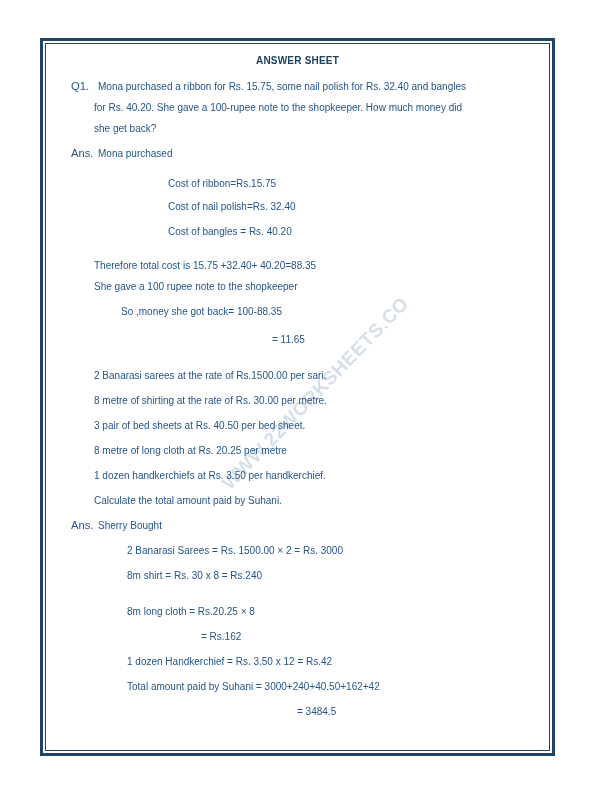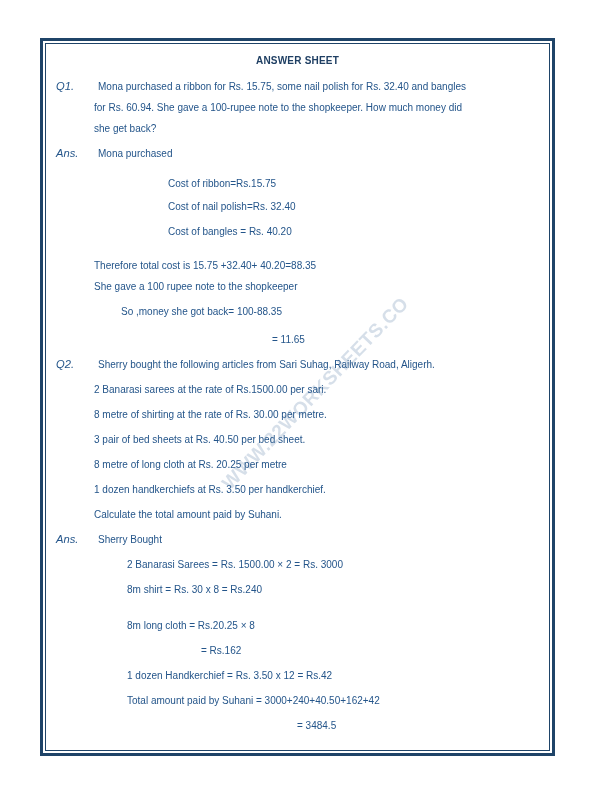--- a/index.html
+++ b/index.html
@@ -60,26 +60,25 @@
     margin-bottom: 0;
   }
   .row {
     position: relative;
     color: #24558a;
     font-size: 10px;
     line-height: 14px;
   }
   .qlabel {
     position: absolute;
-    left: 10px;
+    left: 25px;
     top: 0;
     width: 34px;
     color: #24558a;
     font-size: 11.2px;
-    font-style: italic;
   }
   
   .i-q   { margin-left: 52px; }   
   .i-c   { margin-left: 48px; }   
   .i-l2  { margin-left: 81px; }   
   .i-l3  { margin-left: 122px; }  
   .i-l4  { margin-left: 75px; }   
   .i-l5  { margin-left: 155px; }  
   .i-l6  { margin-left: 226px; }  
   .i-l7  { margin-left: 251px; }  
@@ -104,21 +103,21 @@
   <div id="content">
 
     <div class="sheet-title">ANSWER SHEET</div>
 
     <div class="sp-14"></div>
 
     <div class="block">
       <span class="qlabel">Q1.</span>
       <div class="row i-q">Mona purchased a ribbon for Rs. 15.75, some nail polish for Rs. 32.40 and bangles</div>
       <div class="sp-7"></div>
-      <div class="row i-c">for Rs. 60.94. She gave a 100-rupee note to the shopkeeper.  How much money did</div>
+      <div class="row i-c">for Rs. 40.20. She gave a 100-rupee note to the shopkeeper.  How much money did</div>
       <div class="sp-7"></div>
       <div class="row i-c">she get back?</div>
     </div>
 
     <div class="sp-11"></div>
 
     <div class="block">
       <span class="qlabel">Ans.</span>
       <div class="row i-q">Mona purchased</div>
     </div>
@@ -134,24 +133,20 @@
     <div class="row i-c">Therefore total cost is 15.75 +32.40+ 40.20=88.35</div>
     <div class="sp-7"></div>
     <div class="row i-c">She gave a 100 rupee note to the shopkeeper</div>
     <div class="sp-11"></div>
     <div class="row i-l4">So ,money she got back= 100-88.35</div>
     <div class="sp-14"></div>
     <div class="row i-l6">= 11.65</div>
 
     <div class="sp-11"></div>
 
-    <div class="block">
-      <span class="qlabel">Q2.</span>
-      <div class="row i-q">Sherry bought the following articles from Sari Suhag, Railway Road,  Aligerh.</div>
-    </div>
     <div class="sp-11"></div>
     <div class="row i-c">2 Banarasi sarees at the rate of Rs.1500.00 per sari.</div>
     <div class="sp-11"></div>
     <div class="row i-c">8 metre of shirting at the rate of Rs. 30.00 per metre.</div>
     <div class="sp-11"></div>
     <div class="row i-c">3 pair of bed sheets at Rs. 40.50 per bed sheet.</div>
     <div class="sp-11"></div>
     <div class="row i-c">8 metre of long cloth at Rs. 20.25 per metre</div>
     <div class="sp-11"></div>
     <div class="row i-c">1 dozen handkerchiefs at Rs. 3.50 per handkerchief.</div>

